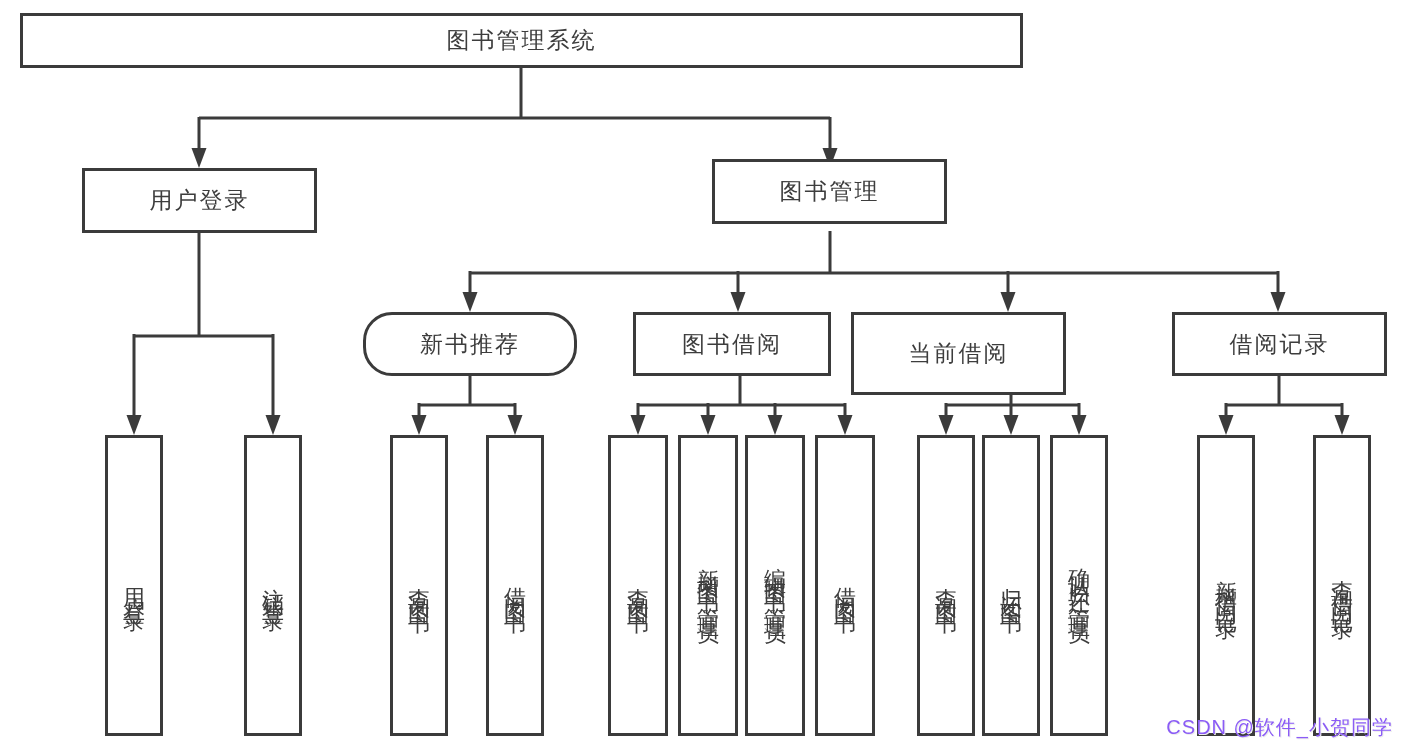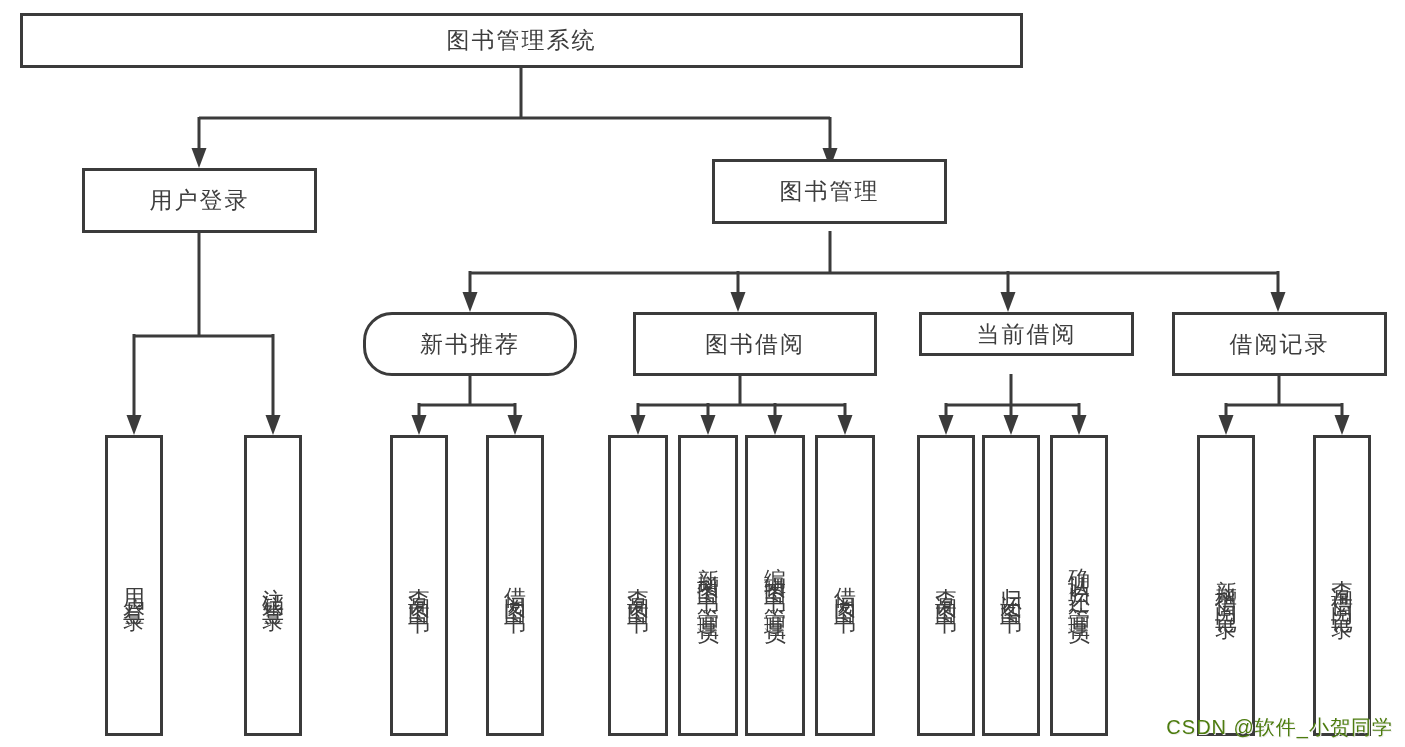--- a/index.html
+++ b/index.html
@@ -41,21 +41,21 @@
     font-size: 22px;
     letter-spacing: 8px;
     white-space: normal;
   }
 
   .watermark {
     position: absolute;
     right: 12px;
     bottom: 6px;
     font-size: 20px;
-    color: #4d7c0f;
+    color: #8b5cf6;
     letter-spacing: 1px;
     text-shadow: 1px 1px 0 #ececec;
   }
 </style>
 </head>
 <body>
 
 <div class="canvas">
 
   <svg class="connectors" viewBox="0 0 1405 747" xmlns="http://www.w3.org/2000/svg">
@@ -112,22 +112,22 @@
              M1218.5 415 H1233.5 L1226 435 Z
              M1334.5 415 H1349.5 L1342 435 Z"></path>
   </svg>
 
   <div class="node" style="left:20px; top:13px; width:1003px; height:55px;">图书管理系统</div>
 
   <div class="node" style="left:82px; top:168px; width:235px; height:65px;">用户登录</div>
   <div class="node" style="left:712px; top:159px; width:235px; height:65px;">图书管理</div>
 
   <div class="node" style="left:363px; top:312px; width:214px; height:64px;border-radius:29px;">新书推荐</div>
-  <div class="node" style="left:633px; top:312px; width:244px; height:64px;">图书借阅</div>
-  <div class="node" style="left:919px; top:312px; width:215px; height:44px;">当前借阅</div>
+  <div class="node" style="left:633px; top:312px; width:198px; height:64px;">图书借阅</div>
+  <div class="node" style="left:851px; top:312px; width:215px; height:83px;">当前借阅</div>
   <div class="node" style="left:1172px; top:312px; width:215px; height:64px;">借阅记录</div>
 
   <div class="node leaf" style="left:105px; top:435px; width:58px; height:301px;">用户登录</div>
   <div class="node leaf" style="left:244px; top:435px; width:58px; height:301px;">注销登录</div>
 
   <div class="node leaf" style="left:390px; top:435px; width:58px; height:301px;">查询图书</div>
   <div class="node leaf" style="left:486px; top:435px; width:58px; height:301px;">借阅图书</div>
 
   <div class="node leaf" style="left:608px; top:435px; width:60px; height:301px;">查询图书</div>
   <div class="node leaf" style="left:678px; top:435px; width:60px; height:301px;">新增图书（管理员）</div>

